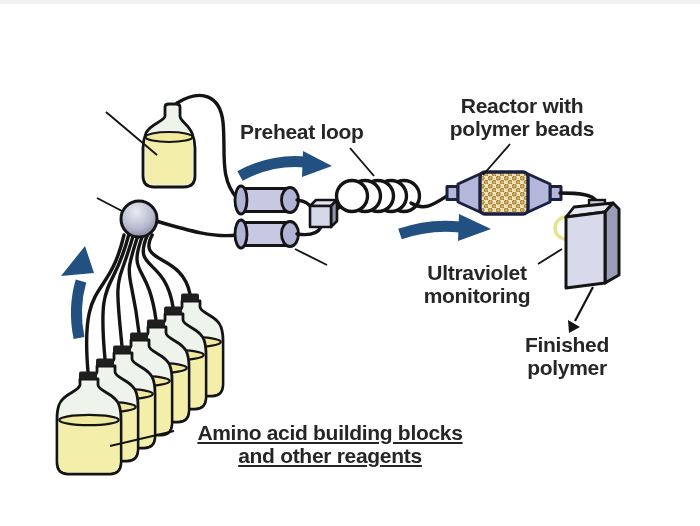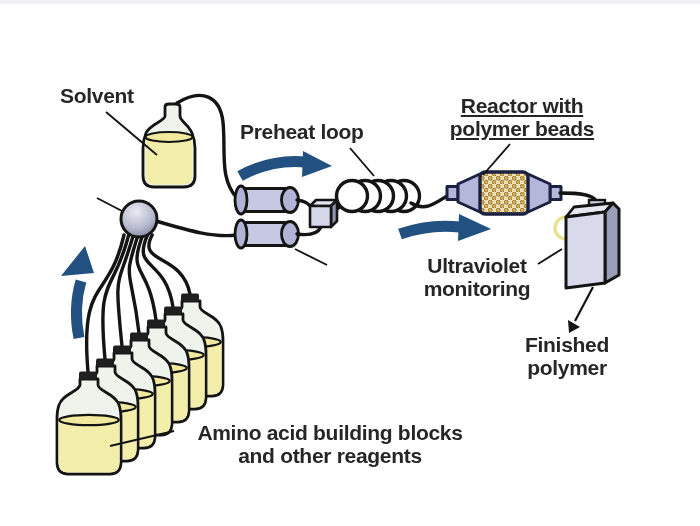--- a/index.html
+++ b/index.html
@@ -163,23 +163,22 @@
       <polygon class="vessel-front" points="566,217 605,212 605,283 566,288"></polygon>
     </g>
     <line class="pointer" x1="538" y1="264" x2="562" y2="249"></line>
 
     <g>
       <line class="thin-arrow" x1="593" y1="287" x2="575" y2="321"></line>
       <polygon class="thin-arrow-head" points="569,333 568,320 580,327"></polygon>
     </g>
   </svg>
 
-  <div class="label" style="left:60px;top:84px;">Solvent</div>
   <div class="label" style="left:240px;top:120px;">Preheat loop</div>
-  <div class="label center" style="left:432px;top:94px;width:180px;text-decoration:underline;">Reactor with
+  <div class="label center" style="left:432px;top:94px;width:180px;">Reactor with
 polymer beads</div>
-  <div class="label center" style="left:406px;top:254px;width:142px;text-align:center;">Ultraviolet
+  <div class="label center" style="left:406px;top:261px;width:142px;text-align:center;">Ultraviolet
 monitoring</div>
   <div class="label center" style="left:508px;top:333px;width:118px;">Finished
 polymer</div>
-  <div class="label center" style="left:172px;top:421px;width:316px;">Amino acid building blocks
+  <div class="label center" style="left:172px;top:421px;width:316px;text-decoration:underline;">Amino acid building blocks
 and other reagents</div>
 </div>
 
 </body></html>

